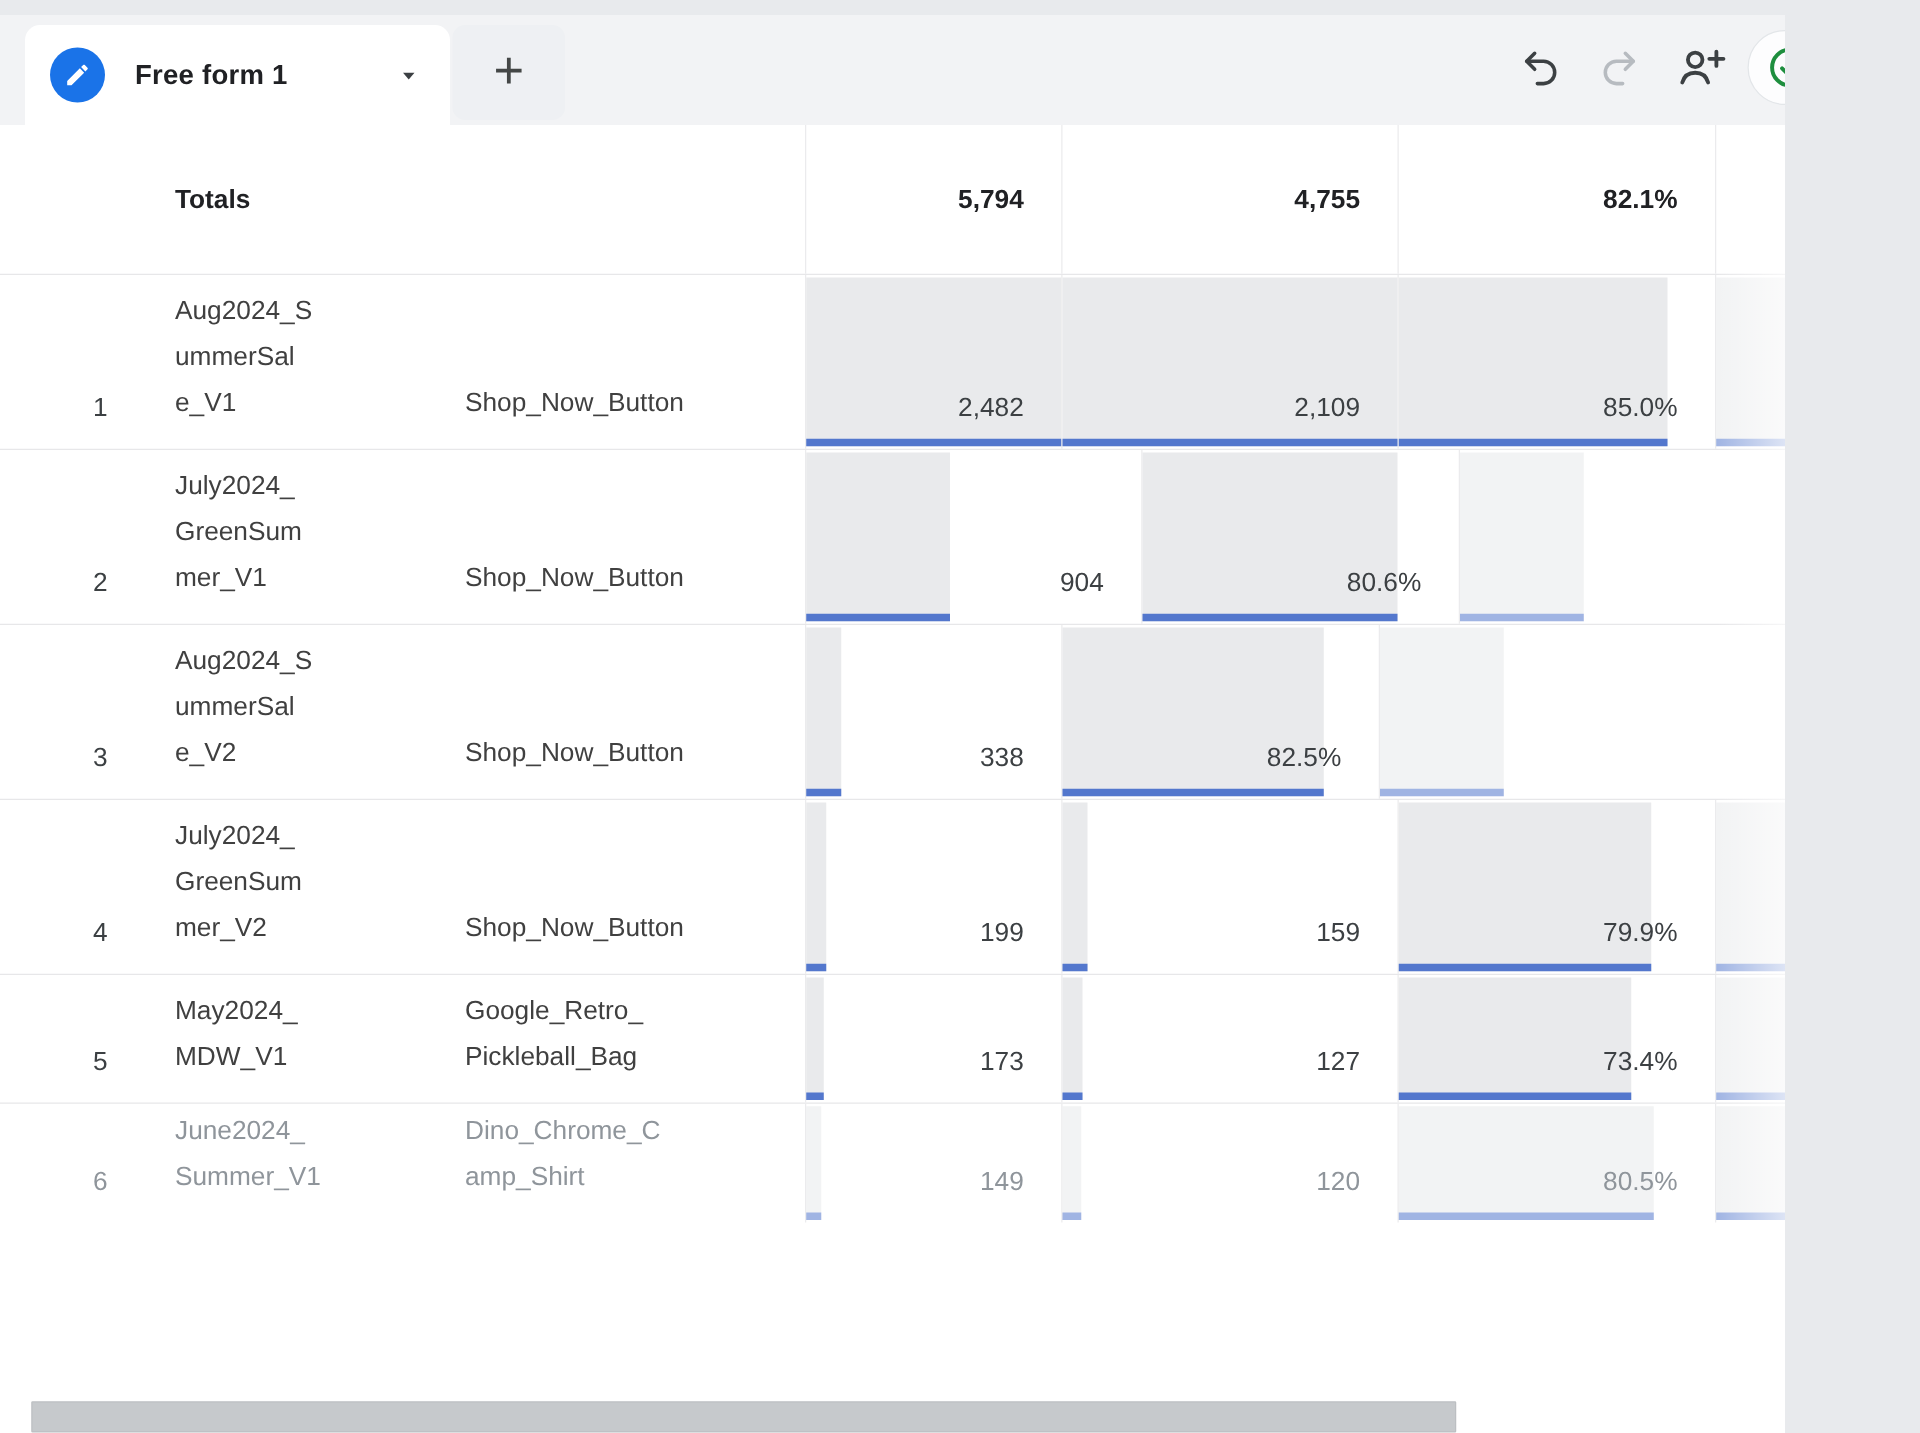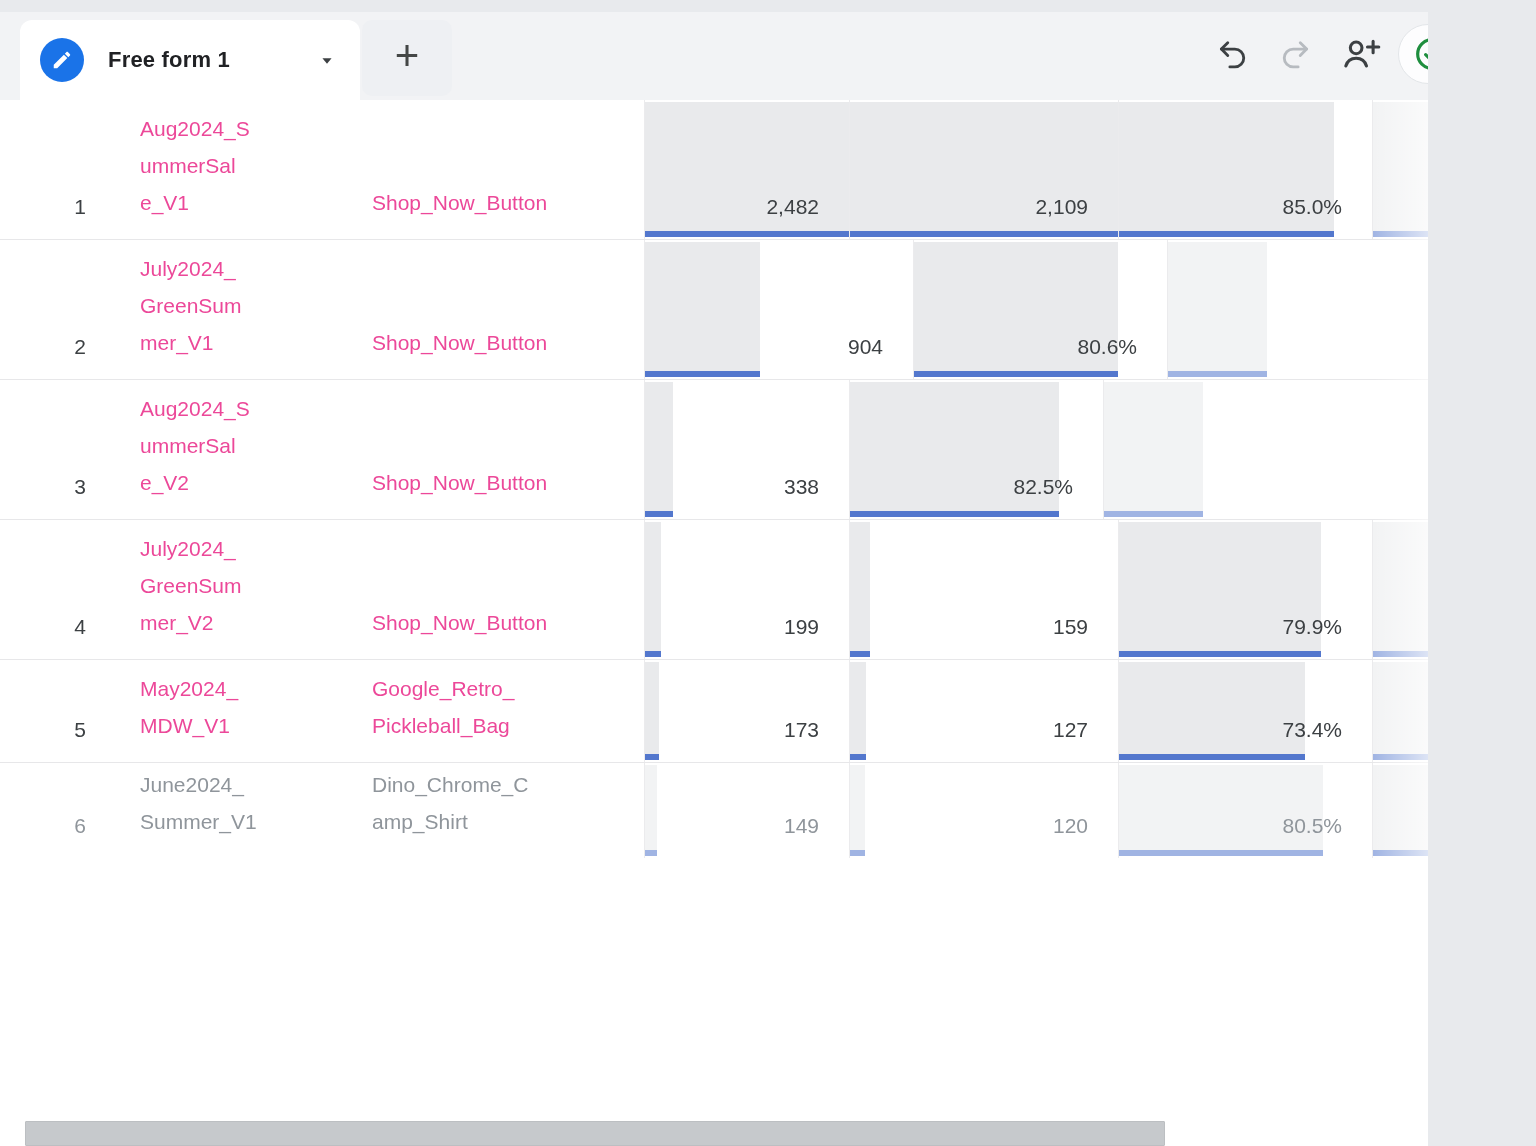--- a/index.html
+++ b/index.html
@@ -50,21 +50,21 @@
   .hdr .hc7 { color:#c8cbd0; padding-top:58px; padding-left:46px; }
 
   .totals { height:120px; }
   .totals .cell { display:flex; align-items:center; font-size:21px; font-weight:700; color:#202124; }
   .totals .t-label { padding-left:28px; }
   .totals .metric { justify-content:flex-end; padding-right:30px; }
 
   .drow .num { display:flex; align-items:flex-end; justify-content:flex-end;
                padding:0 26px 20px 0; font-size:21px; color:#3c4043; }
   .drow .camp, .drow .adc { display:flex; align-items:flex-end;
-               padding-bottom:18px; font-size:21px; color:#ec4899; line-height:37px; white-space:pre-line; }
+               padding-bottom:18px; font-size:21px; color:#404040; line-height:37px; white-space:pre-line; }
   .drow .camp { padding-left:28px; }
   .metric-cell { display:flex; align-items:flex-end; justify-content:flex-end;
                  padding:0 30px 20px 12px; font-size:21px; color:#3c4043; }
   .metric-cell .val { position:relative; z-index:2; }
   .bar { position:absolute; left:0; top:2px; bottom:2px; z-index:1;
          background:#e9eaec; border-bottom:6px solid #5377cd; }
   .bar.faded { opacity:.55; }
   .rA { height:140px; }
   .rB { height:103px; }
   .rC { height:95px; border-bottom:none; }
@@ -130,20 +130,29 @@
       </svg>
       <svg class="caret" width="20" height="20" viewBox="0 0 24 24" fill="#5f6368">
         <path d="M7 10h10l-5 6z"></path>
       </svg>
     </div>
   </div>
 
   <div class="panel">
 
 
+    <div class="row totals">
+      <div class="cell c1"></div>
+      <div class="cell c2 t-label">Totals</div>
+      <div class="cell c3"></div>
+      <div class="cell c4 metric">5,794</div>
+      <div class="cell c5 metric">4,755</div>
+      <div class="cell c6 metric">82.1%</div>
+      <div class="cell c7"></div>
+    </div>
 
     <div class="row drow rA">
       <div class="cell c1 num">1</div>
       <div class="cell c2 camp">Aug2024_S
 ummerSal
 e_V1</div>
       <div class="cell c3 adc">Shop_Now_Button</div>
       <div class="cell c4 metric-cell">
           <div class="bar" style="width: 100%;"></div>
           <span class="val">2,482</span>

